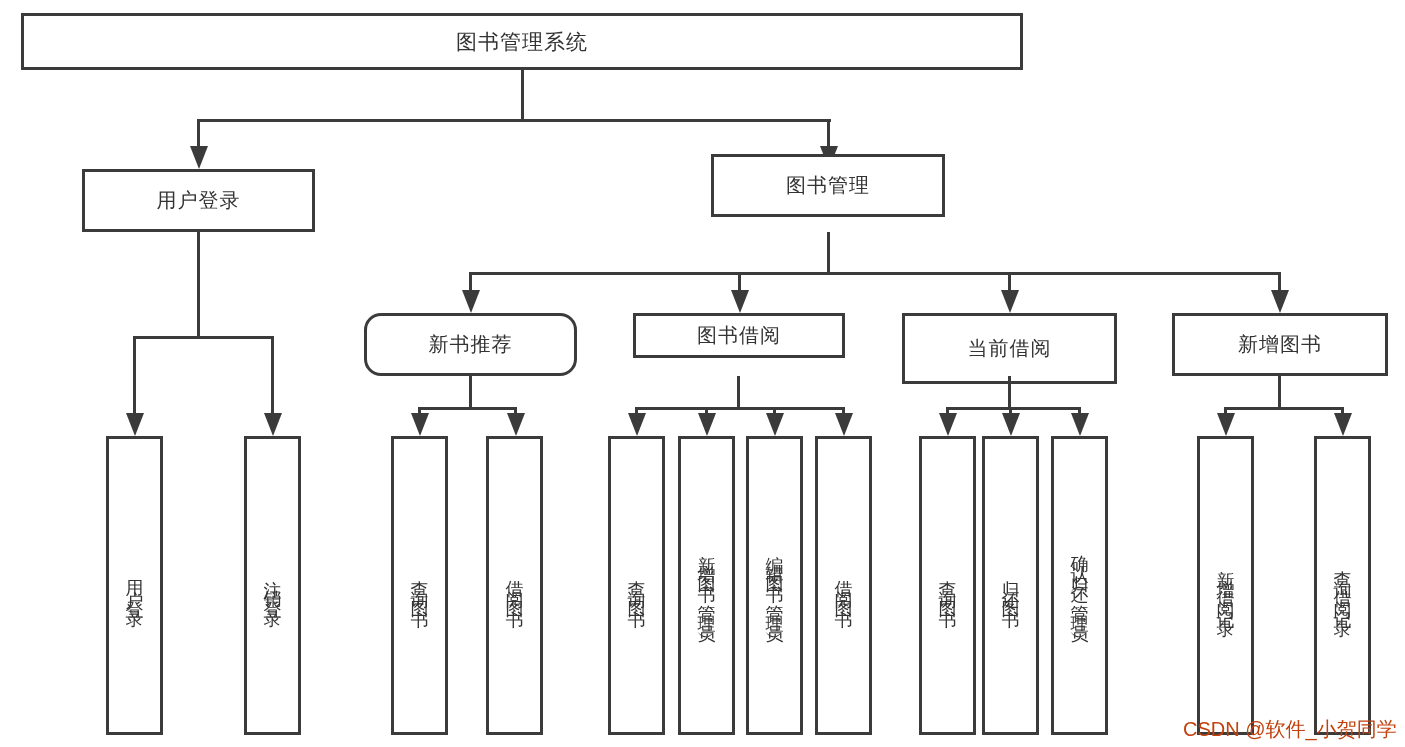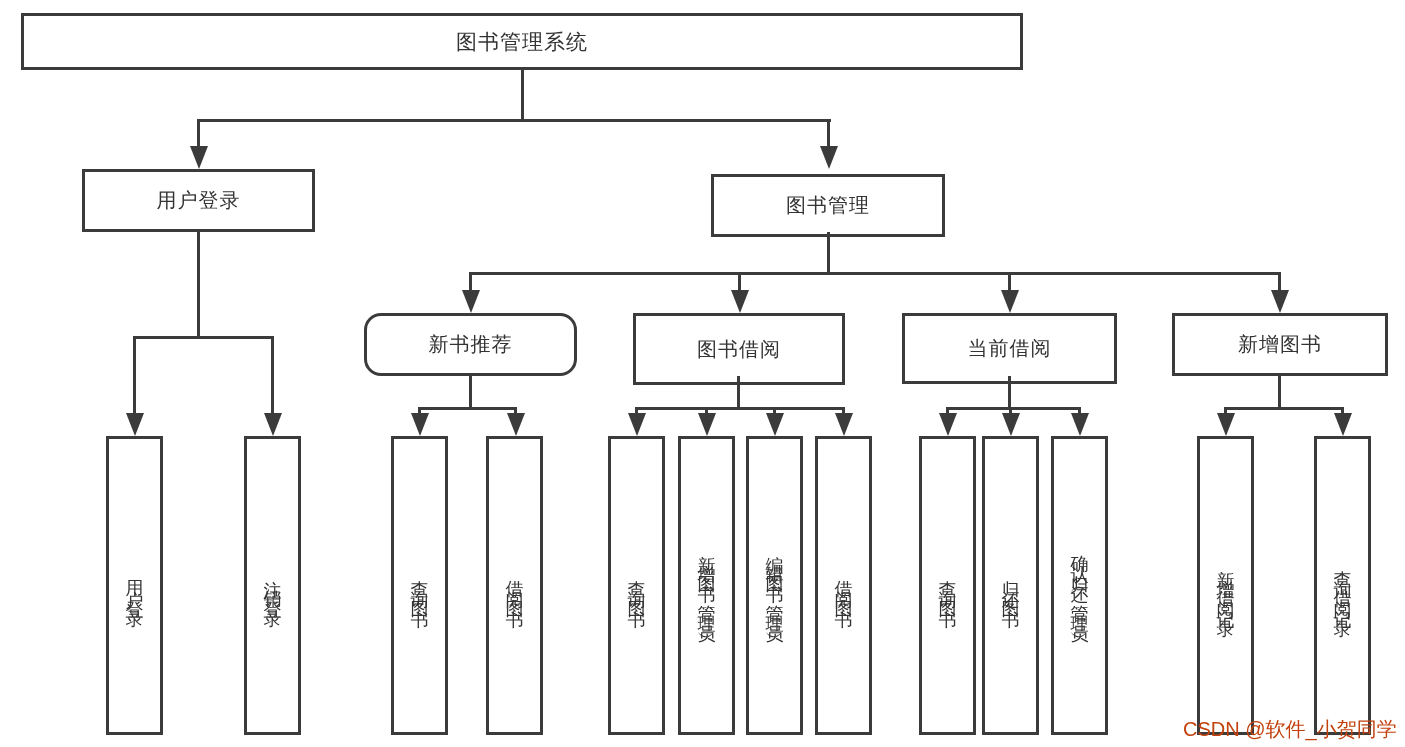--- a/index.html
+++ b/index.html
@@ -56,42 +56,42 @@
   <div class="node h root" style="left:21px;top:13px;width:1002px;height:57px;">图书管理系统</div>
 
   <div class="vline" style="left:521px;top:70px;height:50px;"></div>
   <div class="hline" style="left:197px;top:119px;width:634px;"></div>
   <div class="vline" style="left:197px;top:119px;height:28px;"></div>
   <div class="arrow" style="left:190px;top:146px;"></div>
   <div class="vline" style="left:827px;top:119px;height:28px;"></div>
   <div class="arrow" style="left:820px;top:146px;"></div>
 
   <div class="node h" style="left:82px;top:169px;width:233px;height:63px;">用户登录</div>
-  <div class="node h" style="left:711px;top:174px;width:234px;height:63px;">图书管理</div>
+  <div class="node h" style="left:711px;top:154px;width:234px;height:63px;">图书管理</div>
 
   <div class="vline" style="left:197px;top:232px;height:104px;"></div>
   <div class="hline" style="left:133px;top:336px;width:141px;"></div>
   <div class="vline" style="left:133px;top:336px;height:78px;"></div>
   <div class="arrow" style="left:126px;top:413px;"></div>
   <div class="vline" style="left:271px;top:336px;height:78px;"></div>
   <div class="arrow" style="left:264px;top:413px;"></div>
 
   <div class="vline" style="left:827px;top:232px;height:43px;"></div>
   <div class="hline" style="left:469px;top:272px;width:812px;"></div>
   <div class="vline" style="left:469px;top:272px;height:20px;"></div>
   <div class="arrow" style="left:462px;top:290px;"></div>
   <div class="vline" style="left:738px;top:272px;height:20px;"></div>
   <div class="arrow" style="left:731px;top:290px;"></div>
   <div class="vline" style="left:1008px;top:272px;height:20px;"></div>
   <div class="arrow" style="left:1001px;top:290px;"></div>
   <div class="vline" style="left:1278px;top:272px;height:20px;"></div>
   <div class="arrow" style="left:1271px;top:290px;"></div>
 
   <div class="node h" style="left:364px;top:313px;width:213px;height:63px;border-radius:17px;">新书推荐</div>
-  <div class="node h" style="left:633px;top:313px;width:212px;height:72px;text-align:right;">图书借阅</div>
+  <div class="node h" style="left:633px;top:313px;width:212px;height:45px;text-align:right;">图书借阅</div>
   <div class="node h" style="left:902px;top:313px;width:215px;height:71px;">当前借阅</div>
   <div class="node h" style="left:1172px;top:313px;width:216px;height:63px;">新增图书</div>
 
   <div class="vline" style="left:469px;top:376px;height:34px;"></div>
   <div class="hline" style="left:418px;top:407px;width:99px;"></div>
   <div class="vline" style="left:418px;top:407px;height:9px;"></div>
   <div class="arrow" style="left:411px;top:413px;"></div>
   <div class="vline" style="left:514px;top:407px;height:9px;"></div>
   <div class="arrow" style="left:507px;top:413px;"></div>
 

